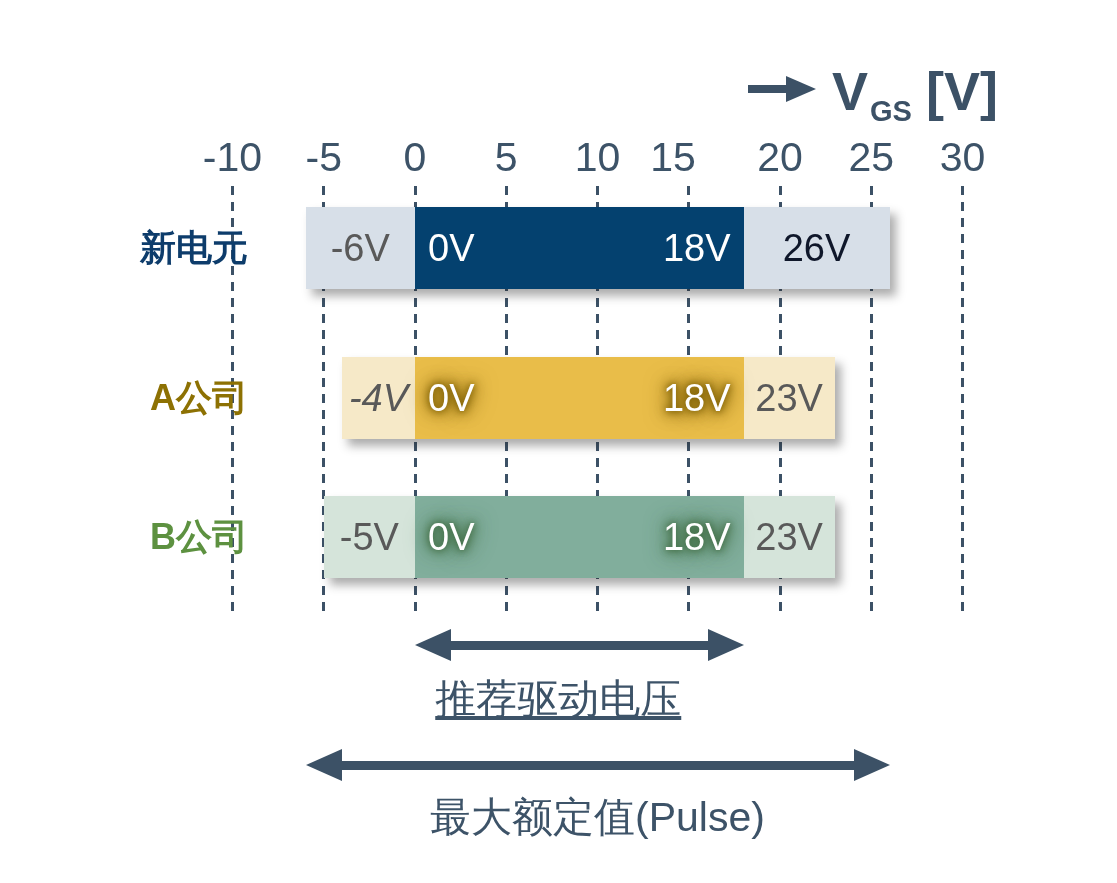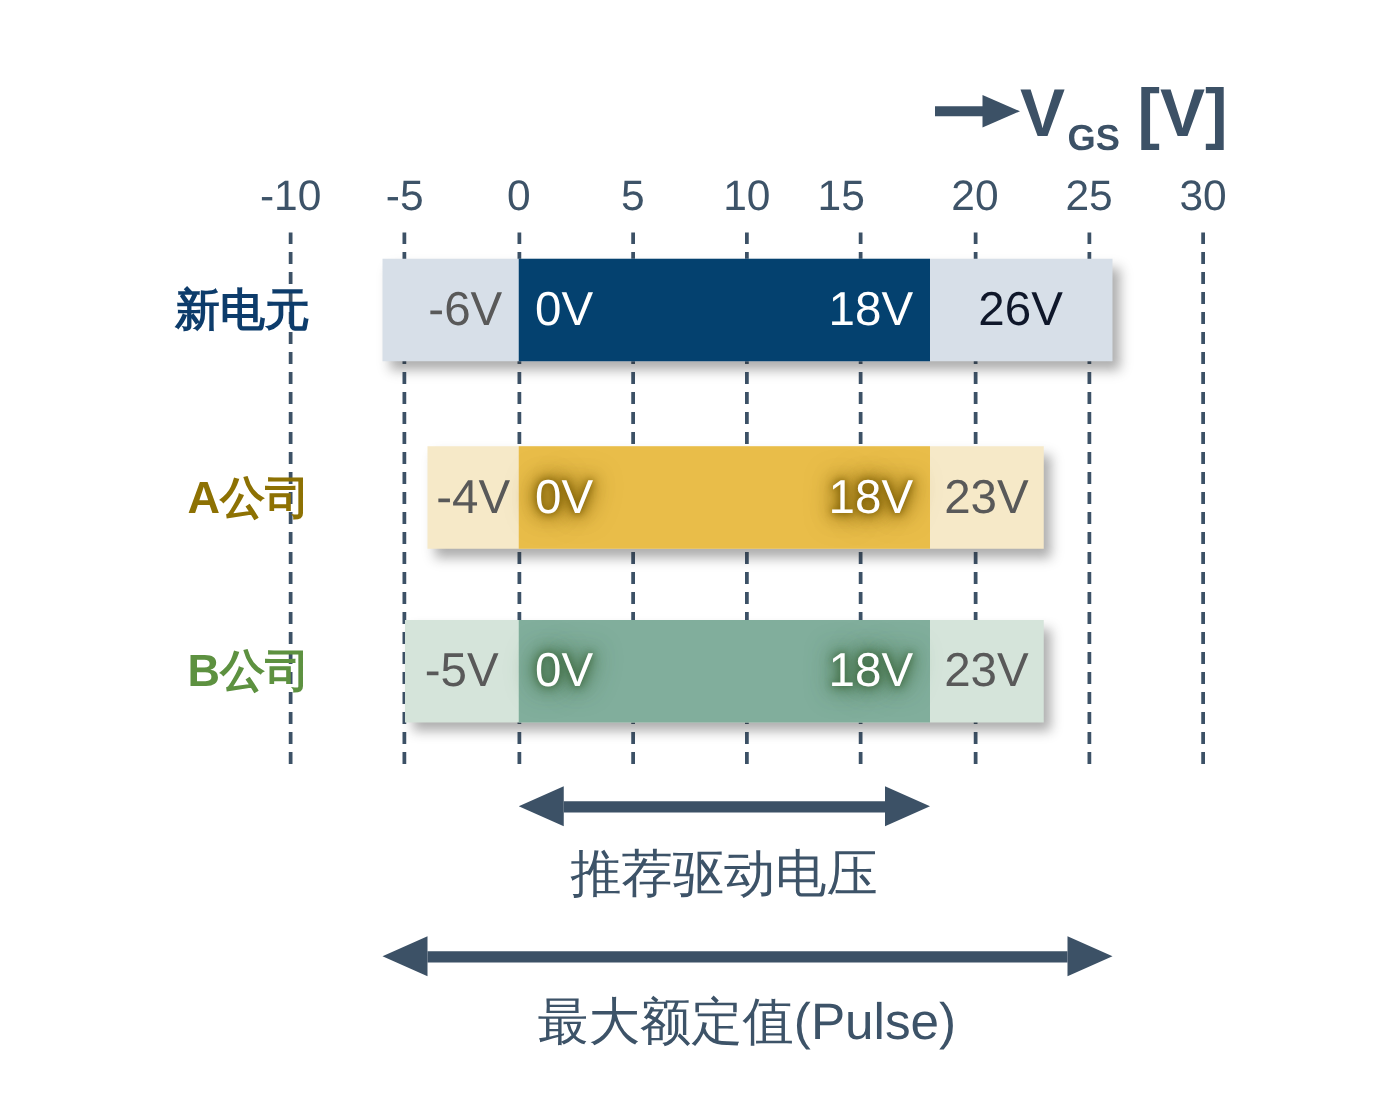--- a/index.html
+++ b/index.html
@@ -6,30 +6,30 @@
   #stage{
     position:relative;
     width:1117px;height:883px;
     background:#ffffff;
     overflow:hidden;
     font-family:"Liberation Sans","DejaVu Sans",sans-serif;
   }
   
   #axis-title{
     position:absolute;left:748px;top:58px;height:66px;
-    display:flex;align-items:center;
+    display:flex;align-items:center;gap:16px;
     color:#3c5166;font-weight:bold;
   }
   #axis-title .t-v{font-size:54px;}
   #axis-title .t-sub{font-size:29px;position:relative;top:11px;margin-left:2px;}
   #axis-title .t-unit{font-size:54px;margin-left:14px;}
   
   .tick-label{
     position:absolute;top:136px;width:90px;height:42px;line-height:42px;
-    text-align:center;font-size:34px;color:#3d5368;
+    text-align:center;font-size:41px;color:#3d5368;
   }
   
   .gridline{
     position:absolute;width:3px;z-index:1;
     background:repeating-linear-gradient(to bottom,#3c5166 0 9px,transparent 9px 16px);
   }
   
   .bar-outer{position:absolute;z-index:2;box-shadow:6px 7px 9px rgba(40,40,40,.38);}
   .bar-inner{position:absolute;z-index:3;}
   .bar-text{position:absolute;z-index:4;font-size:38px;white-space:nowrap;}
@@ -82,46 +82,46 @@
       <div class="gridline" style="left: 596px; top: 186px; height: 430px;"></div>
       <div class="gridline" style="left: 687.25px; top: 186px; height: 430px;"></div>
       <div class="gridline" style="left: 778.5px; top: 186px; height: 430px;"></div>
       <div class="gridline" style="left: 869.75px; top: 186px; height: 430px;"></div>
       <div class="gridline" style="left: 961px; top: 186px; height: 430px;"></div>
     </div>
   <div id="rows">
       <div class="row-label" style="left: 28px; width: 220px; top: 207px; height: 82px; color: rgb(13, 60, 107);">新电元</div>
       <div class="bar-outer" style="left: 305.5px; top: 207px; width: 584px; height: 82px; background: rgb(215, 223, 232);"></div>
       <div class="bar-inner" style="left: 415px; top: 207px; width: 328.5px; height: 82px; background: rgb(4, 65, 111);"></div>
-      <div class="bar-text" style="left: 305.5px; width: 109.5px; text-align: center; color: rgb(89, 89, 89); top: 207px; height: 82px; line-height: 82px; padding-left: 12px;">-6V</div>
+      <div class="bar-text" style="left: 305.5px; width: 109.5px; text-align: center; color: rgb(89, 89, 89); top: 207px; height: 82px; line-height: 82px;">-6V</div>
       <div class="bar-text" style="left: 428px; color: rgb(255, 255, 255); text-shadow: none; top: 207px; height: 82px; line-height: 82px;">0V</div>
       <div class="bar-text" style="left: 573.5px; width: 157px; text-align: right; color: rgb(255, 255, 255); text-shadow: none; top: 207px; height: 82px; line-height: 82px;">18V</div>
       <div class="bar-text" style="left: 743.5px; width: 146px; text-align: center; color: #0f172a; top: 207px; height: 82px; line-height: 82px;">26V</div>
       <div class="row-label" style="left: 28px; width: 220px; top: 357px; height: 82px; color: rgb(141, 113, 3);">A公司</div>
       <div class="bar-outer" style="left: 342px; top: 357px; width: 492.75px; height: 82px; background: rgb(246, 233, 200);"></div>
       <div class="bar-inner" style="left: 415px; top: 357px; width: 328.5px; height: 82px; background: rgb(233, 189, 73);"></div>
-      <div class="bar-text" style="left: 342px; width: 73px; text-align: center; color: rgb(89, 89, 89); top: 357px; height: 82px; line-height: 82px;">-4V</div>
+      <div class="bar-text" style="left: 342px; width: 73px; text-align: center; color: rgb(89, 89, 89); top: 357px; height: 82px; line-height: 82px; font-style: italic;">-4V</div>
       <div class="bar-text" style="left: 428px; color: rgb(255, 255, 255); text-shadow: rgb(122, 92, 0) 0px 0px 6px, rgb(122, 92, 0) 0px 0px 11px, rgb(122, 92, 0) 0px 0px 17px, rgb(122, 92, 0) 0px 0px 24px; top: 357px; height: 82px; line-height: 82px;">0V</div>
       <div class="bar-text" style="left: 573.5px; width: 157px; text-align: right; color: rgb(255, 255, 255); text-shadow: rgb(122, 92, 0) 0px 0px 6px, rgb(122, 92, 0) 0px 0px 11px, rgb(122, 92, 0) 0px 0px 17px, rgb(122, 92, 0) 0px 0px 24px; top: 357px; height: 82px; line-height: 82px;">18V</div>
       <div class="bar-text" style="left: 743.5px; width: 91.25px; text-align: center; color: rgb(89, 89, 89); top: 357px; height: 82px; line-height: 82px;">23V</div>
       <div class="row-label" style="left: 28px; width: 220px; top: 496px; height: 82px; color: rgb(93, 145, 64);">B公司</div>
       <div class="bar-outer" style="left: 323.75px; top: 496px; width: 511px; height: 82px; background: rgb(213, 228, 218);"></div>
       <div class="bar-inner" style="left: 415px; top: 496px; width: 328.5px; height: 82px; background: rgb(129, 174, 156);"></div>
       <div class="bar-text" style="left: 323.75px; width: 91.25px; text-align: center; color: rgb(89, 89, 89); top: 496px; height: 68px; line-height: 82px;">-5V</div>
       <div class="bar-text" style="left: 428px; color: rgb(255, 255, 255); text-shadow: rgb(63, 107, 65) 0px 0px 6px, rgb(63, 107, 65) 0px 0px 11px, rgb(63, 107, 65) 0px 0px 17px, rgb(63, 107, 65) 0px 0px 24px; top: 496px; height: 82px; line-height: 82px;">0V</div>
       <div class="bar-text" style="left: 573.5px; width: 157px; text-align: right; color: rgb(255, 255, 255); text-shadow: rgb(63, 107, 65) 0px 0px 6px, rgb(63, 107, 65) 0px 0px 11px, rgb(63, 107, 65) 0px 0px 17px, rgb(63, 107, 65) 0px 0px 24px; top: 496px; height: 82px; line-height: 82px;">18V</div>
       <div class="bar-text" style="left: 743.5px; width: 91.25px; text-align: center; color: rgb(89, 89, 89); top: 496px; height: 82px; line-height: 82px;">23V</div>
     </div>
   <div id="annots">
       <div class="annot-arrow" style="left: 415px; top: 629px; width: 328.5px; height: 32px;">
         <div class="head-l"></div>
         <div class="shaft"></div>
         <div class="head-r"></div>
       </div>
-      <div class="annot-label" style="left: 415px; width: 328.5px; top: 672px;">推荐驱动电压</div>
+      <div class="annot-label" style="left: 394px; width: 328.5px; top: 672px; text-decoration: underline;">推荐驱动电压</div>
       <div class="annot-arrow" style="left: 305.5px; top: 749px; width: 584px; height: 32px;">
         <div class="head-l"></div>
         <div class="shaft"></div>
         <div class="head-r"></div>
       </div>
       <div class="annot-label" style="left: 305.5px; width: 584px; top: 790px;">最大额定值(Pulse)</div>
     </div>
 
 </div>
 

